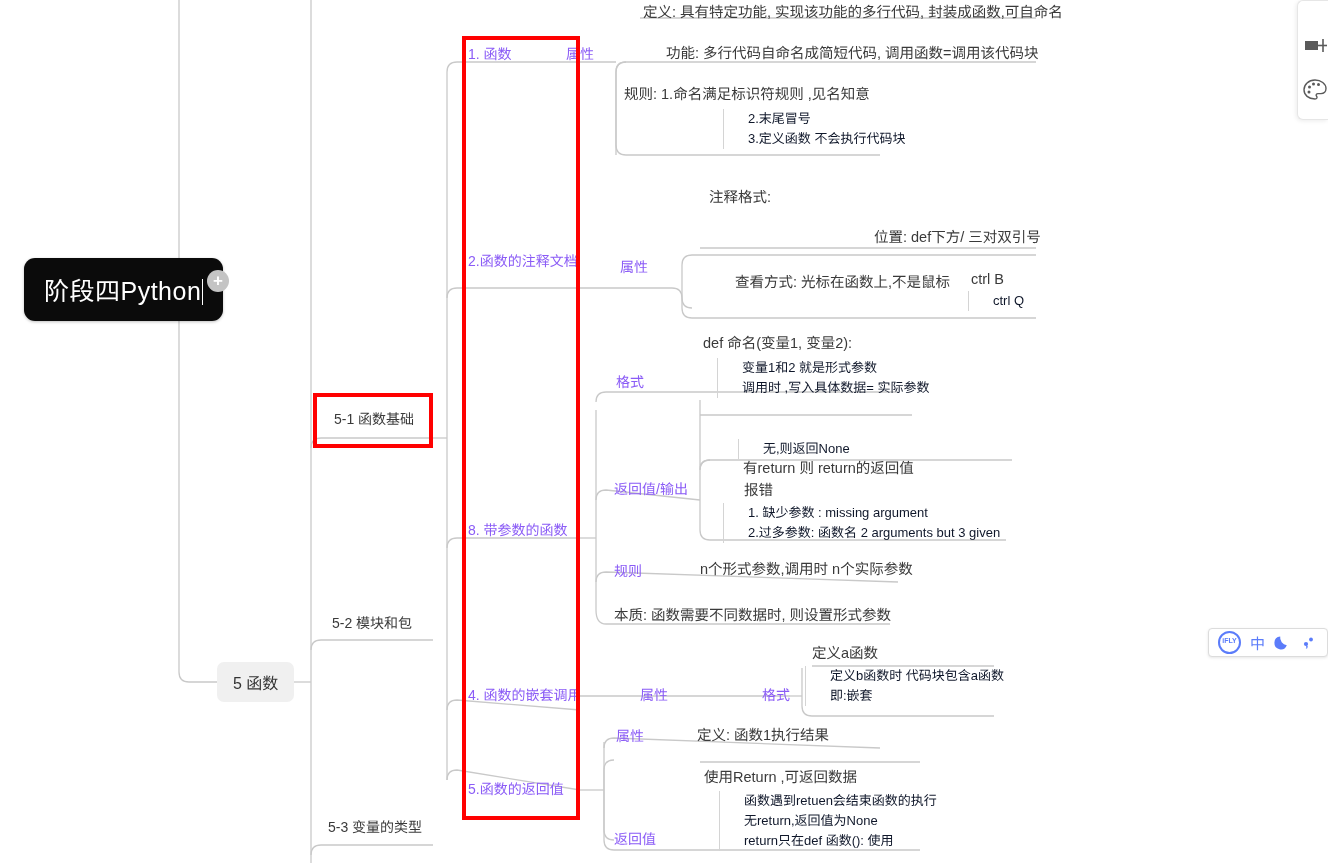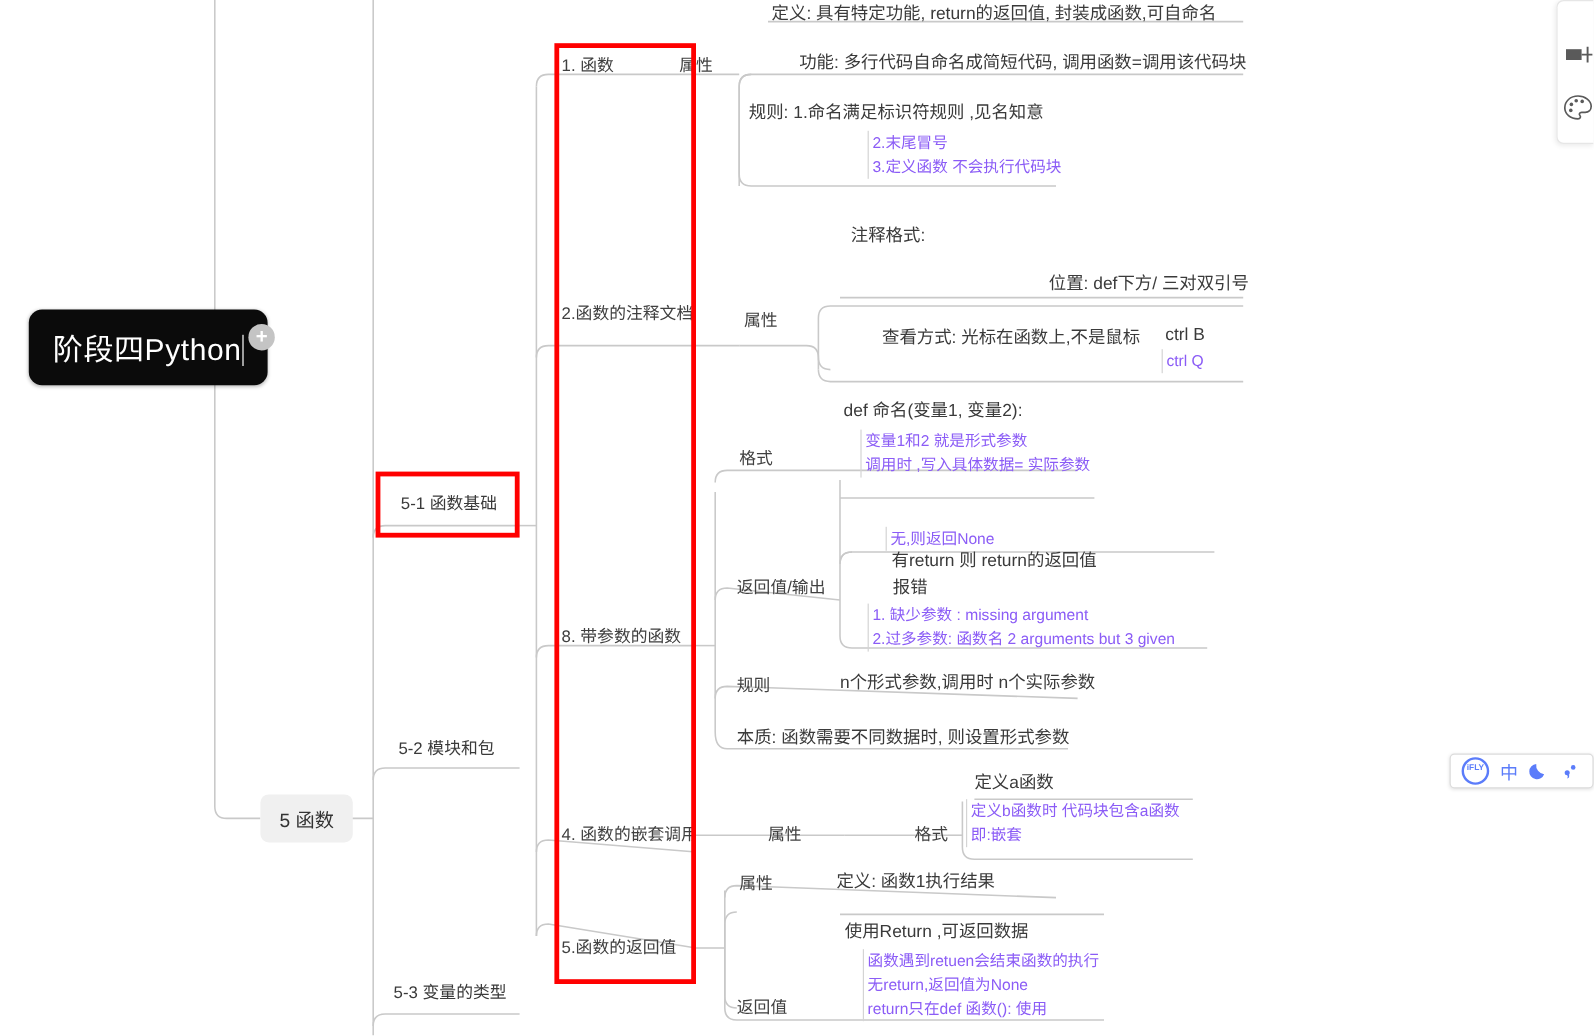--- a/index.html
+++ b/index.html
@@ -17,21 +17,21 @@
   #wires{position:absolute;left:0;top:0;width:1328px;height:863px;pointer-events:none;}
 
   
   .node{
     position:absolute;
     white-space:nowrap;
     color:#3c3c3c;
     line-height:1.35;
   }
   .n-l2{ font-size:14px; color:#3a3a3a; }
-  .n-l3{ font-size:14px; color:#404040; }
+  .n-l3{ font-size:14px; color:#8b5cf6; }
   .n-leaf{ font-size:14.5px; color:#3a3a3a; }
 
   
   #root-node{
     position:absolute;
     left:24px;top:258px;
     background:#0b0b0b;
     color:#ffffff;
     border-radius:11px;
     padding:13px 20px 14px 20px;
@@ -55,22 +55,22 @@
   #n-5han{
     position:absolute;left:217px;top:662px;
     background:#f0f0f0;border-radius:7px;
     padding:8px 16px;font-size:16px;color:#333;text-align:center;
   }
 
   
   .subblock{
     position:absolute;
     border-left:1.5px solid #d4d4d4;
-    padding-left:3px;
-    color:#8b5cf6;
+    padding-left:24px;
+    color:#0f172a;
     font-size:13px;
     line-height:1.55;
     white-space:nowrap;
   }
 
   
   .redbox{
     position:absolute;
     border:4px solid #ff0000;
     box-sizing:border-box;
@@ -197,21 +197,21 @@
   <div class="node n-l2" style="left:328px;top:818px;">5-3 变量的类型</div>
 
   <div class="node n-l3" style="left:468px;top:45px;">1. 函数</div>
   <div class="node n-l3" style="left:468px;top:252px;">2.函数的注释文档</div>
   <div class="node n-l3" style="left:468px;top:521px;">8. 带参数的函数</div>
   <div class="node n-l3" style="left:468px;top:686px;">4. 函数的嵌套调用</div>
   <div class="node n-l3" style="left:468px;top:780px;">5.函数的返回值</div>
 
   <div class="node n-l3" style="left:566px;top:45px;">属性</div>
 
-  <div class="node n-leaf" style="left:643px;top:3px;">定义: 具有特定功能, return的返回值, 封装成函数,可自命名</div>
+  <div class="node n-leaf" style="left:643px;top:3px;">定义: 具有特定功能, 实现该功能的多行代码, 封装成函数,可自命名</div>
   <div class="node n-leaf" style="left:666px;top:44px;">功能: 多行代码自命名成简短代码, 调用函数=调用该代码块</div>
   <div class="node n-leaf" style="left:624px;top:85px;">规则: 1.命名满足标识符规则 ,见名知意</div>
 
   <div class="subblock" style="left:723px;top:109px;">
     <div>2.末尾冒号</div>
     <div>3.定义函数 不会执行代码块</div>
   </div>
 
   <div class="node n-l3" style="left:620px;top:258px;">属性</div>
 

